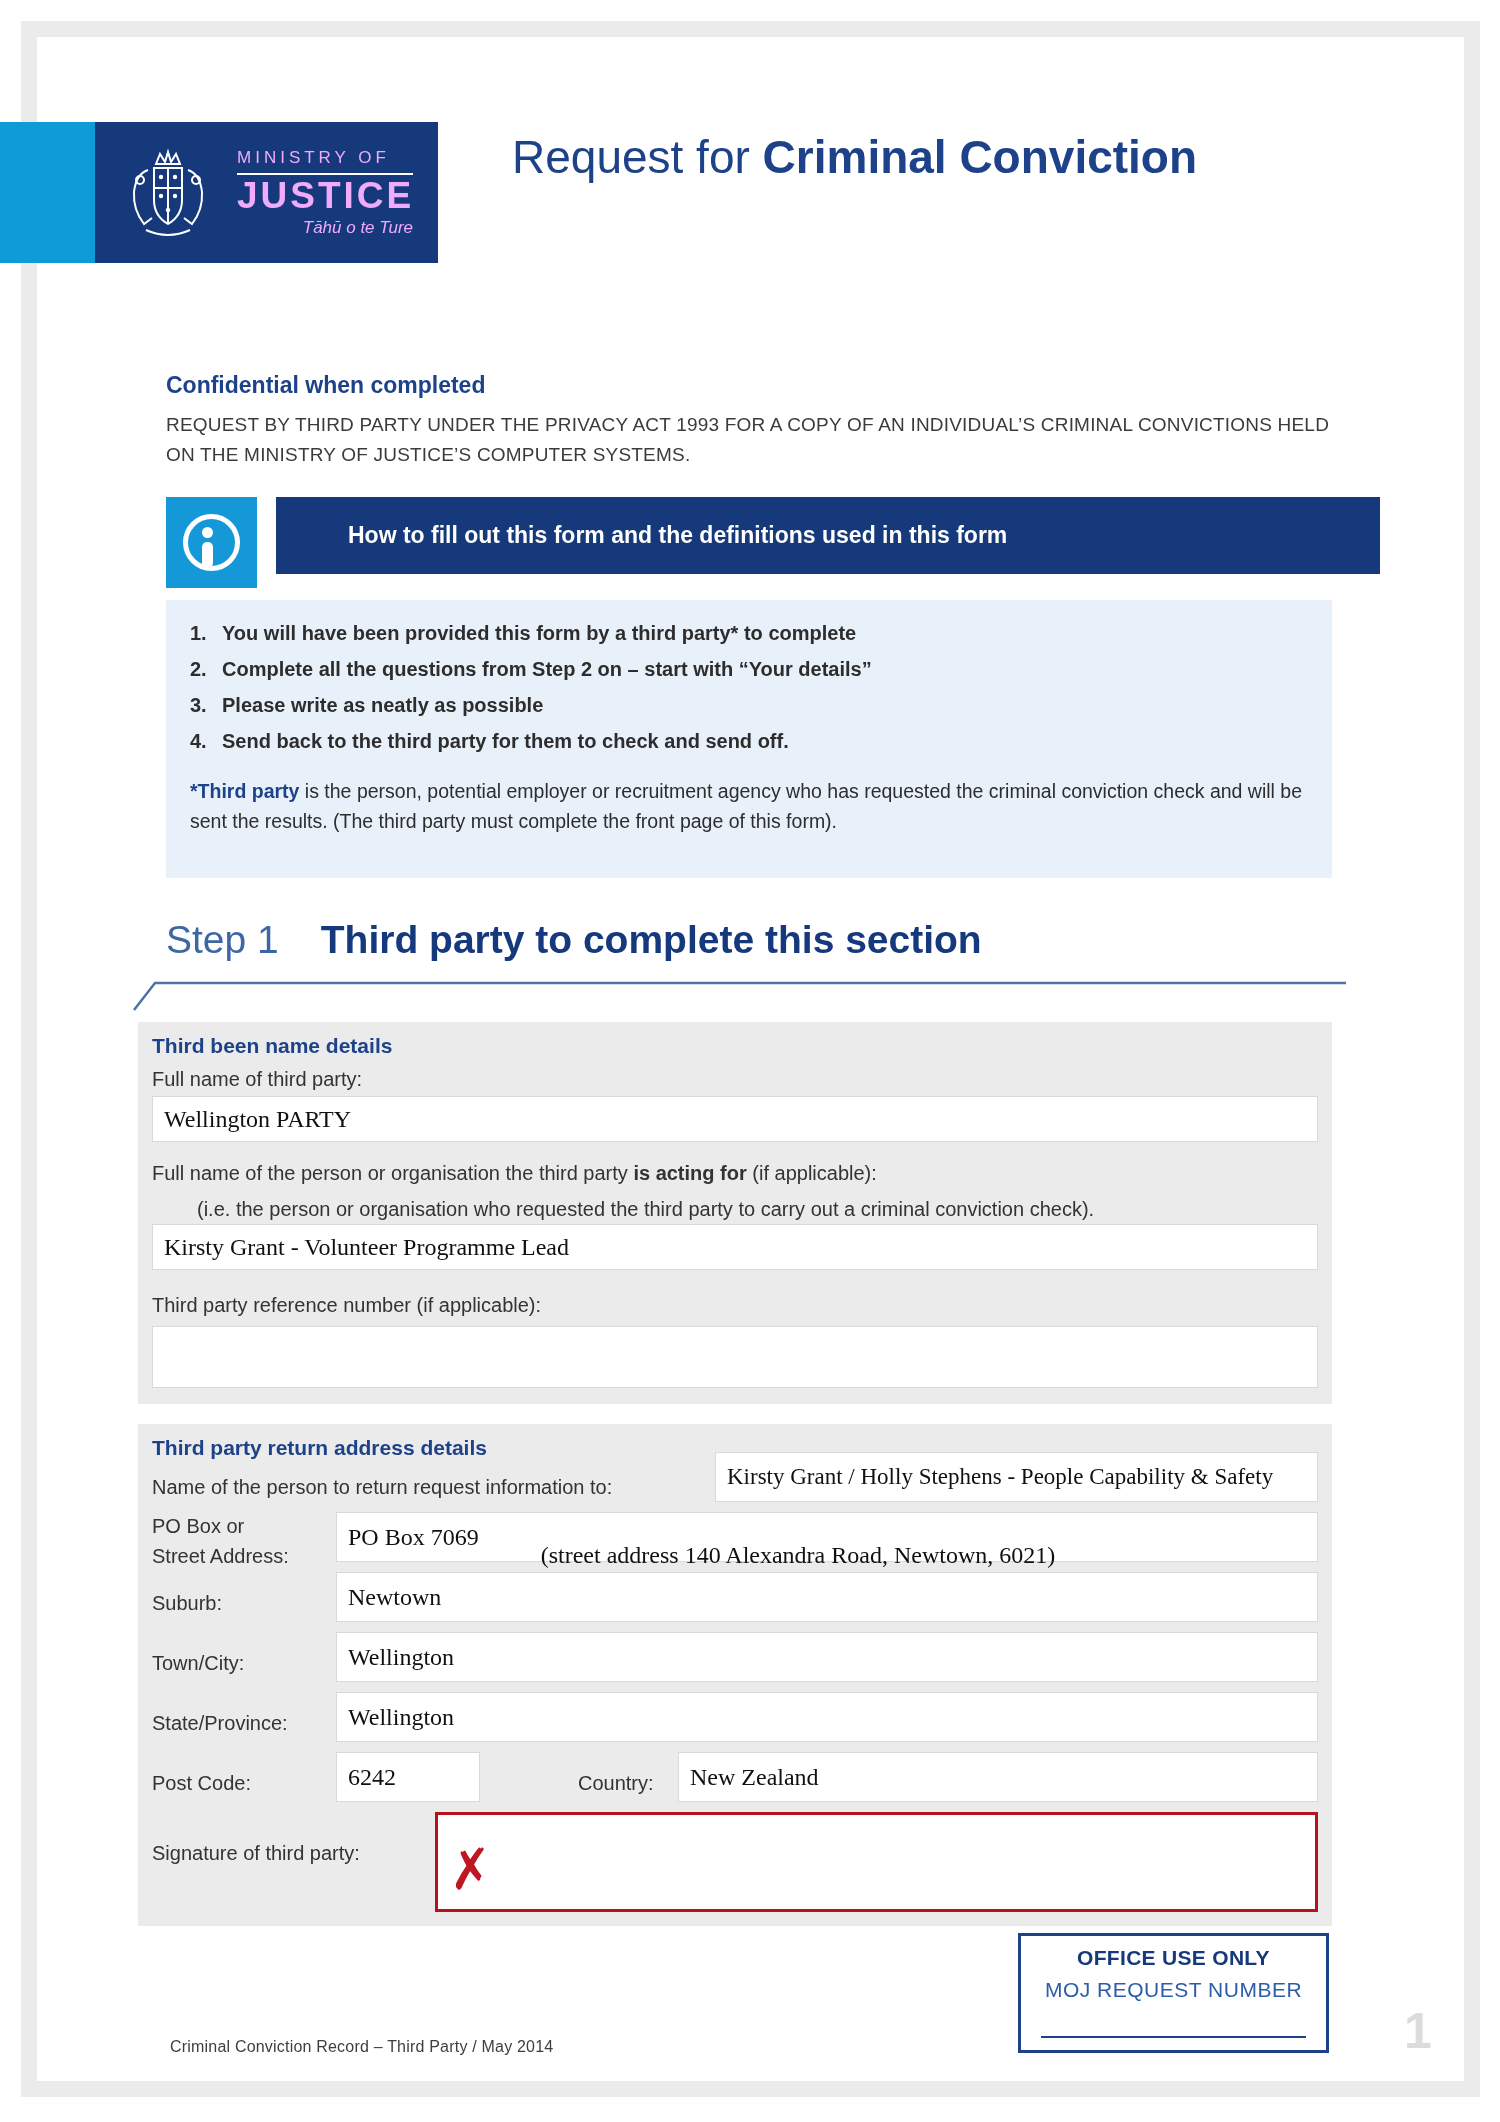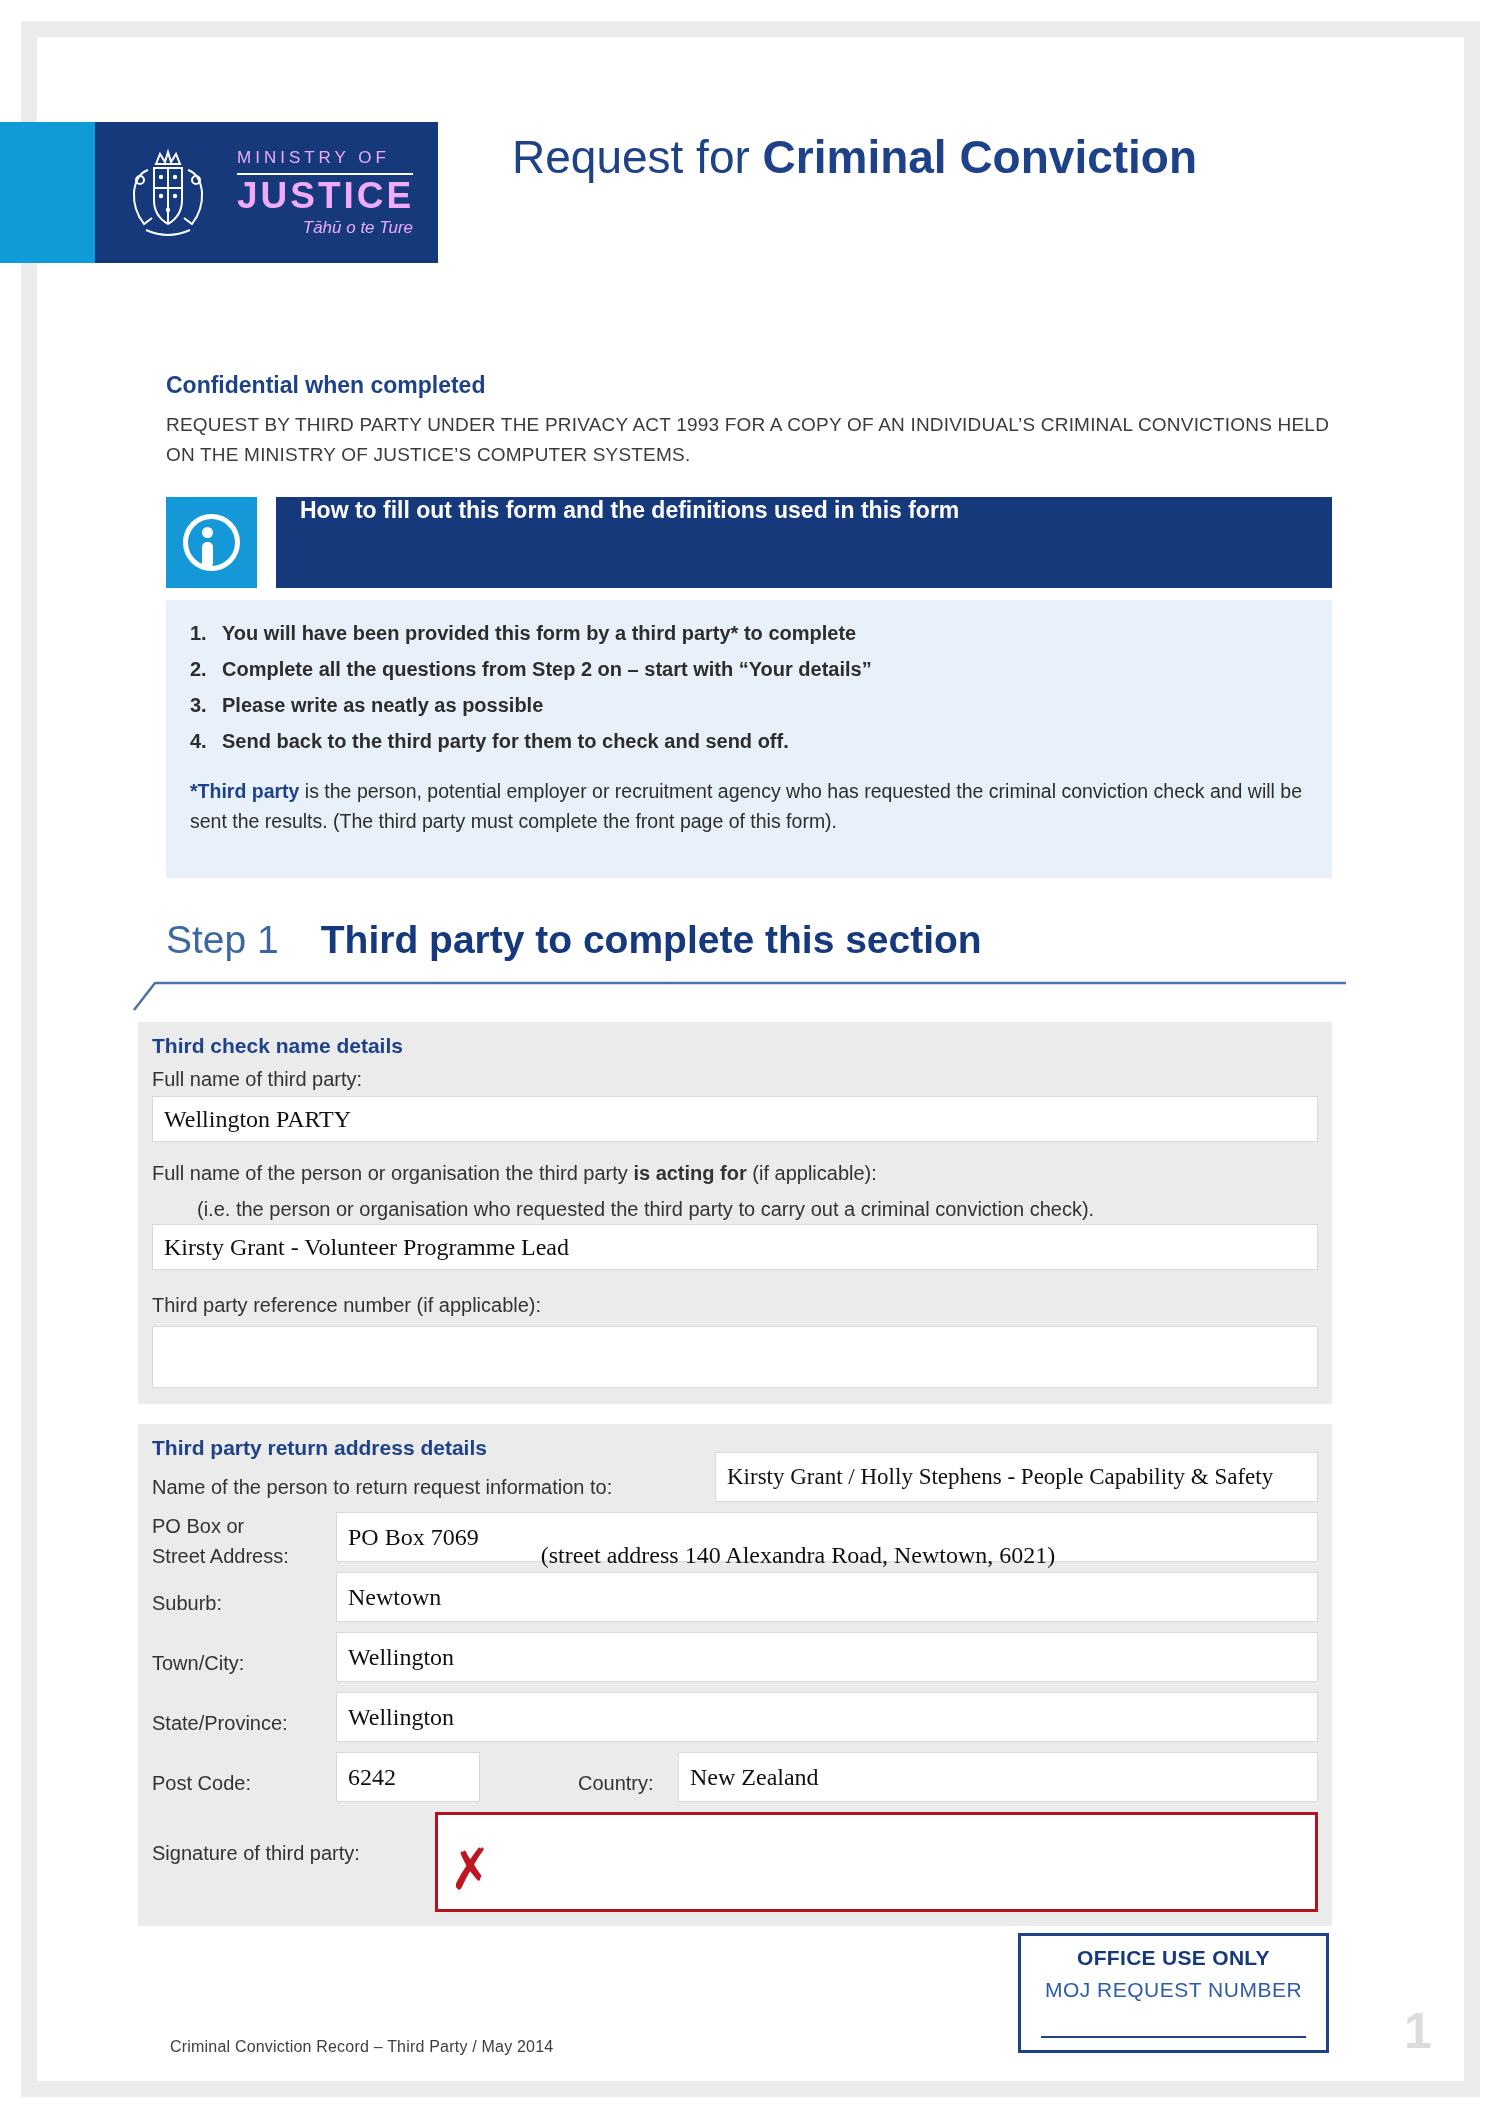--- a/index.html
+++ b/index.html
@@ -24,21 +24,21 @@
   .doc-title .bold{font-weight:700;}
 
   .confidential{left:166px;top:372px;font-size:23px;font-weight:700;color:#1d4289;}
   .caps-par{left:166px;top:410px;width:1180px;font-size:19px;line-height:30px;color:#3b3b3b;letter-spacing:.2px;}
 
   
   .info-icon-sq{left:166px;top:497px;width:91px;height:91px;background:#1598d7;}
   .info-circle{position:absolute;left:17px;top:17px;width:47px;height:47px;border:5px solid #fff;border-radius:50%;}
   .info-dot{position:absolute;left:36px;top:30px;width:11px;height:11px;border-radius:50%;background:#fff;}
   .info-stem{position:absolute;left:36px;top:45px;width:11px;height:26px;border-radius:5px;background:#fff;}
-  .info-bar{left:276px;top:497px;width:1056px;height:91px;background:#16397c;display:flex;align-items:flex-start;}
+  .info-bar{left:276px;top:497px;width:1056px;height:77px;background:#16397c;display:flex;align-items:center;padding-left:48px;}
   .info-bar span{color:#fff;font-weight:700;font-size:23px;padding-left:24px;}
   .info-body{left:166px;top:600px;width:1166px;height:278px;background:#e8f1fa;}
   .list-item{position:absolute;left:24px;font-size:20px;font-weight:700;color:#2d2d2d;white-space:nowrap;}
   .list-item .num{display:inline-block;width:32px;}
   .note-par{position:absolute;left:24px;top:176px;width:1120px;font-size:19.5px;line-height:30px;color:#2d2d2d;}
   .note-par .term{font-weight:700;color:#1d4289;}
 
   
   .step-head{left:166px;top:918px;white-space:nowrap;}
   .step-label{font-size:39px;color:#3c67a4;}
@@ -126,21 +126,21 @@
 </div>
 
 <div class="abs step-head">
   <span class="step-label">Step 1</span><span class="step-title">Third party to complete this section</span>
 </div>
 <svg class="abs step-rule" width="1222" height="34" viewBox="0 0 1222 34">
   <path d="M1218 3 L27 3 L6 30" stroke="#4e74a6" stroke-width="2.5" fill="none"></path>
 </svg>
 
 <div class="abs gbox gbox1">
-  <div class="sec-head" style="top:12px;">Third check name details</div>
+  <div class="sec-head" style="top:12px;">Third been name details</div>
   <div class="flabel" style="top:46px;">Full name of third party:</div>
   <div class="finput" style="left:14px;top:74px;width:1166px;height:46px;">Wellington PARTY</div>
   <div class="flabel" style="top:140px;"><span>Full name of the person or organisation the third party </span><b>is acting for</b><span> (if applicable):</span></div>
   <div class="flabel" style="top:176px;margin-left:45px;">(i.e. the person or organisation who requested the third party to carry out a criminal conviction check).</div>
   <div class="finput" style="left:14px;top:202px;width:1166px;height:46px;">Kirsty Grant - Volunteer Programme Lead</div>
   <div class="flabel" style="top:272px;">Third party reference number (if applicable):</div>
   <div class="finput" style="left:14px;top:304px;width:1166px;height:62px;"></div>
 </div>
 
 <div class="abs gbox gbox2">

